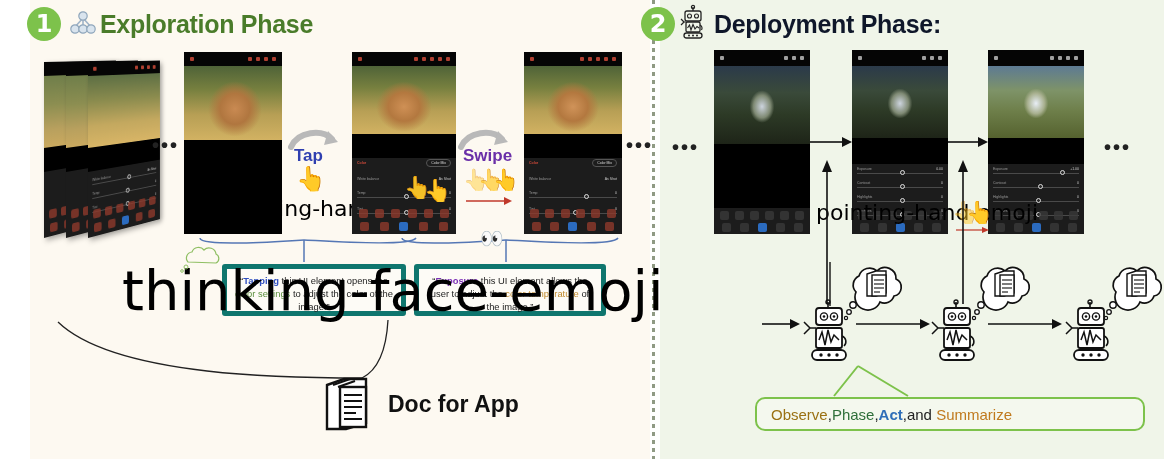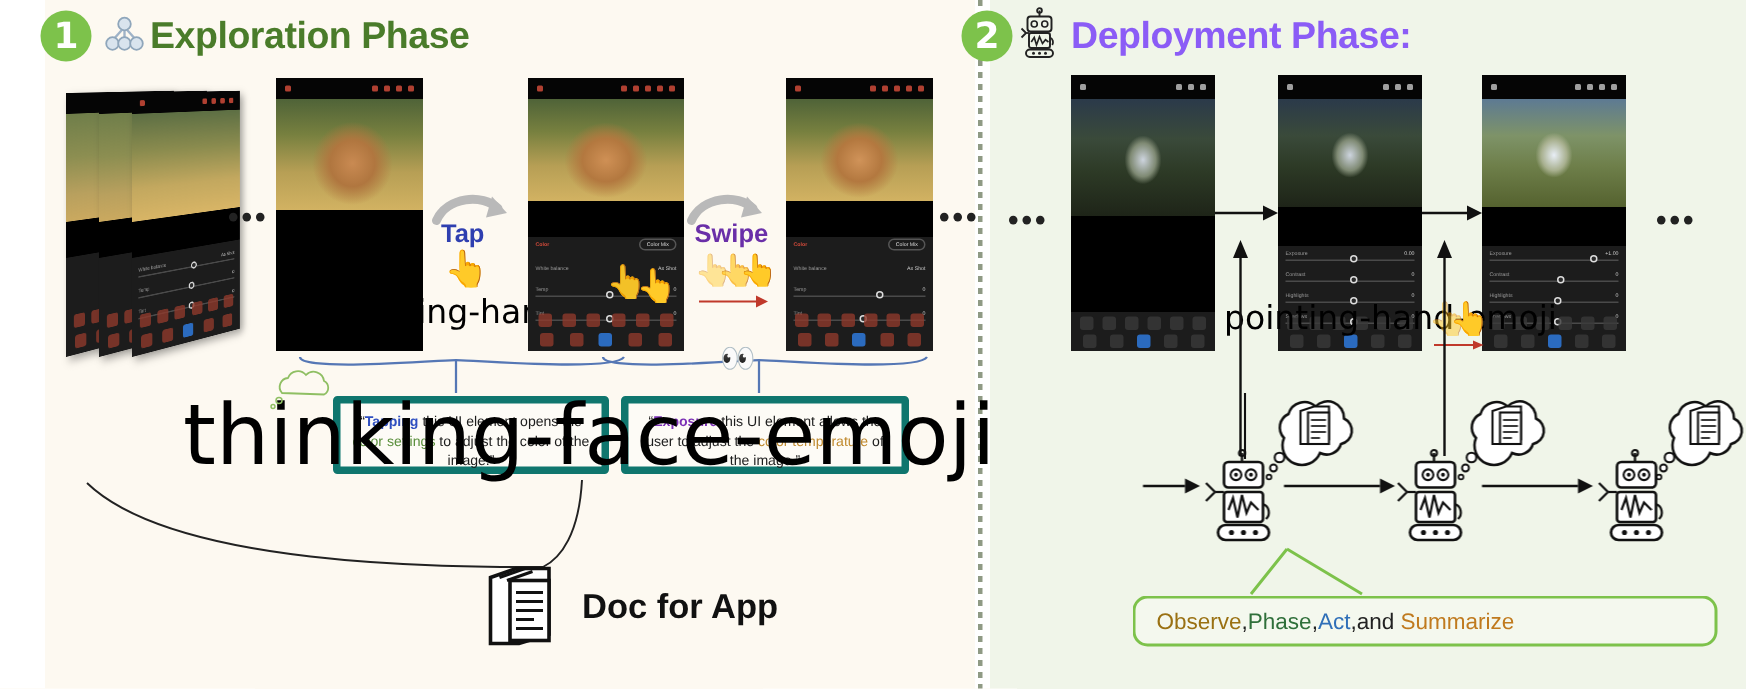--- a/index.html
+++ b/index.html
@@ -26,21 +26,21 @@
     display: flex; align-items: center; justify-content: center;
     font-family: "DejaVu Sans", sans-serif; line-height: 1;
   }
   #badge-1 { left: 27px; top: 7px; }
   #badge-2 { left: 641px; top: 7px; }
 
   .phase-title {
     position: absolute; font-size: 25px; font-weight: bold; letter-spacing: -0.3px;
   }
   #title-explore { left: 100px; top: 10px; color: #4a7c2a; }
-  #title-deploy  { left: 714px; top: 10px; color: #8b5cf6; }
+  #title-deploy  { left: 714px; top: 10px; color: #0f172a; }
   #deploy-quote {
     position: absolute; left: 897px; top: 18px;
     font-size: 16px; color: #8fa9d4; font-weight: bold;
   }
   .hdr-icon { position: absolute; }
   #tree-icon  { left: 69px; top: 10px; }
   #robot-icon { left: 678px; top: 5px; }
 
   
   .phone { position: absolute; background: #000; overflow: hidden; }
@@ -103,21 +103,21 @@
   #doc-stack { position:absolute; left:322px; top:377px; }
 
   
   #ota-box {
     position:absolute; left:755px; top:397px; width:390px; height:34px;
     border:2px solid #7dc24b; border-radius:10px; background:#f4f8ee;
     display:flex; align-items:center; padding-left:14px;
     font-size:15px; color:#111;
   }
   .ota-obs { color:#9a7113; } .ota-thk { color:#2f6f3a; }
-  .ota-act { color:#2f6fb8; } .ota-sum { color:#c07a1e; }
+  .ota-act { color:#2f6fb8;font-weight:bold; } .ota-sum { color:#c07a1e; }
   .ota-and { color:#222; }
 
   
   #watermark {
     position:absolute; left:928px; top:386px;
     font-size:40px; color:rgba(245,245,245,.82);
     font-family:"DejaVu Sans", sans-serif; letter-spacing:1px;
     text-shadow:0 0 2px rgba(150,150,150,.45); pointer-events:none;
   }
 

